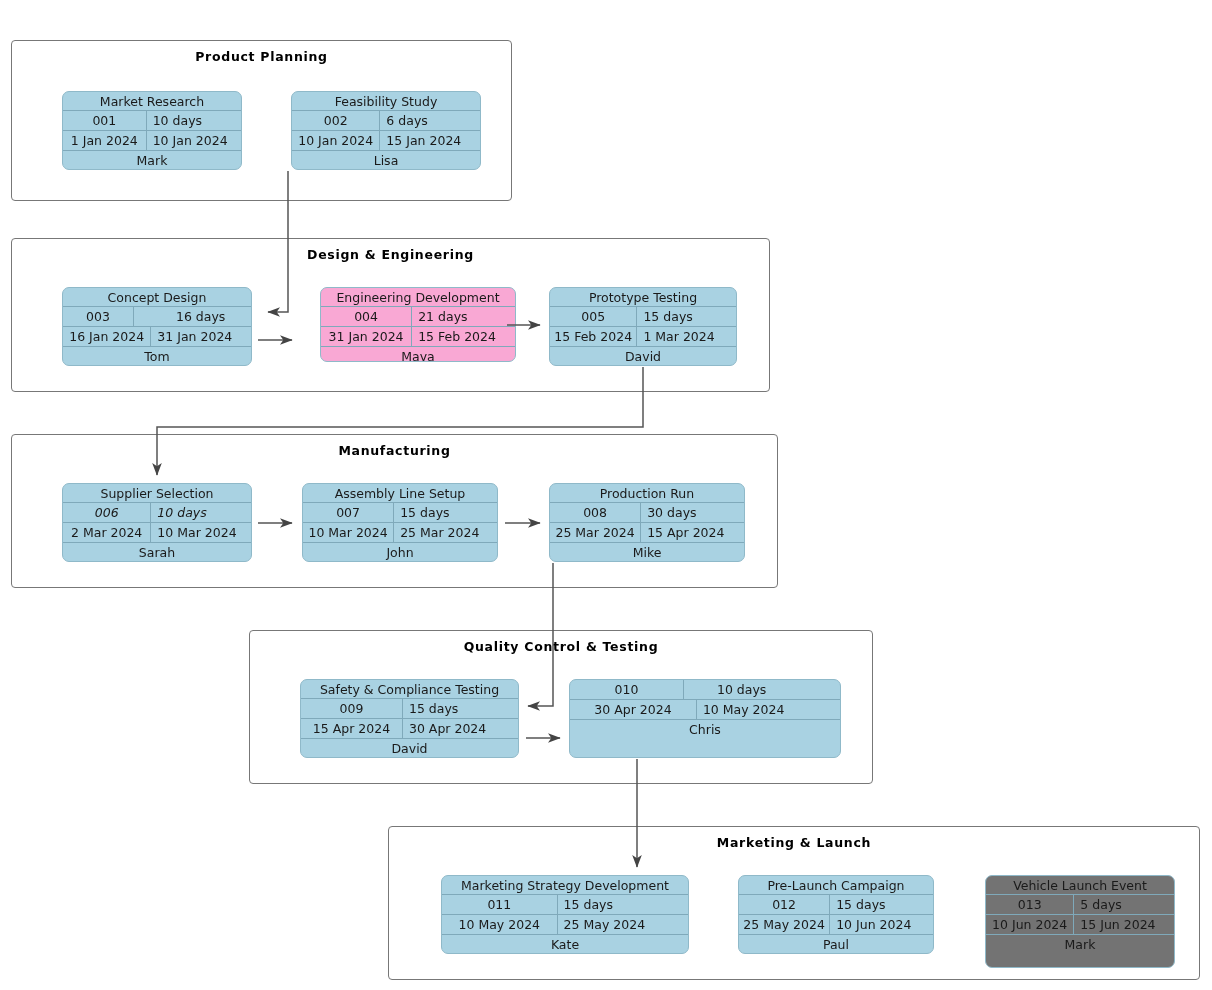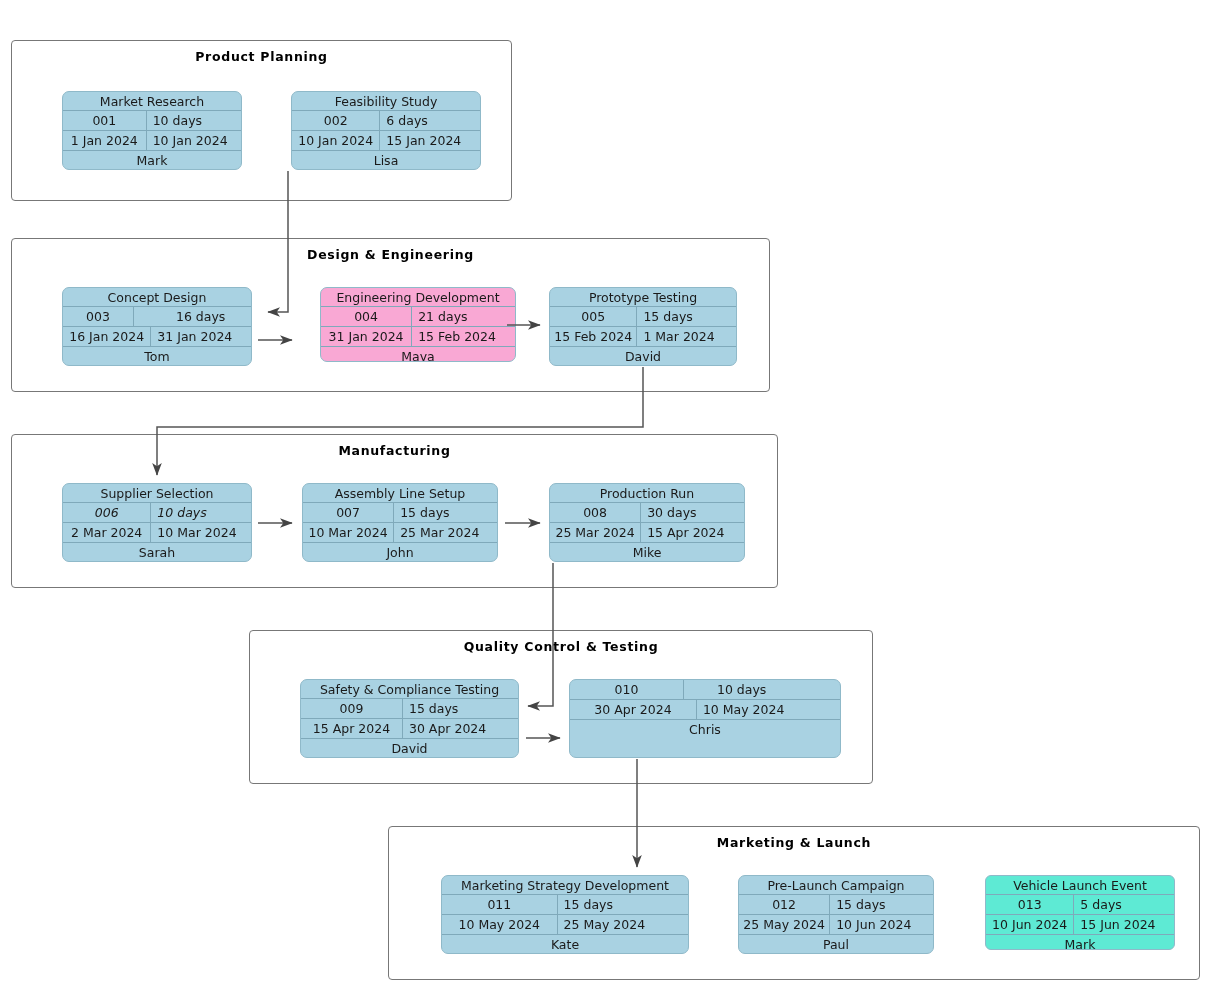--- a/index.html
+++ b/index.html
@@ -313,21 +313,21 @@
           <div class="cell" style="width: 53%; text-align: left; padding-left: 6px;">15 days</div>
         </div>
         <div class="task-row row-mid" style="border-bottom-color: rgb(127, 169, 186);">
           <div class="cell cell-left" style="border-right-color: rgb(127, 169, 186); width: 47%;">25 May 2024</div>
           <div class="cell" style="width: 53%; text-align: left; padding-left: 6px;">10 Jun 2024</div>
         </div>
         <div class="task-row row-owner">
           <div class="cell full-cell">Paul</div>
         </div>
       </div>
-      <div class="task-box" style="left: 985px; top: 875px; width: 190px; height: 75px; background: #5eead4; border-color: rgb(143, 185, 201); border-radius: 6px;">
+      <div class="task-box" style="left: 985px; top: 875px; width: 190px; height: 93px; background: #737373; border-color: rgb(143, 185, 201);">
         <div class="task-row row-name" style="border-bottom-color: rgb(127, 169, 186);">
           <div class="cell full-cell">Vehicle Launch Event</div>
         </div>
         <div class="task-row row-mid" style="border-bottom-color: rgb(127, 169, 186);">
           <div class="cell cell-left" style="border-right-color: rgb(127, 169, 186); width: 47%;">013</div>
           <div class="cell" style="width: 53%; text-align: left; padding-left: 6px;">5 days</div>
         </div>
         <div class="task-row row-mid" style="border-bottom-color: rgb(127, 169, 186);">
           <div class="cell cell-left" style="border-right-color: rgb(127, 169, 186); width: 47%;">10 Jun 2024</div>
           <div class="cell" style="width: 53%; text-align: left; padding-left: 6px;">15 Jun 2024</div>

